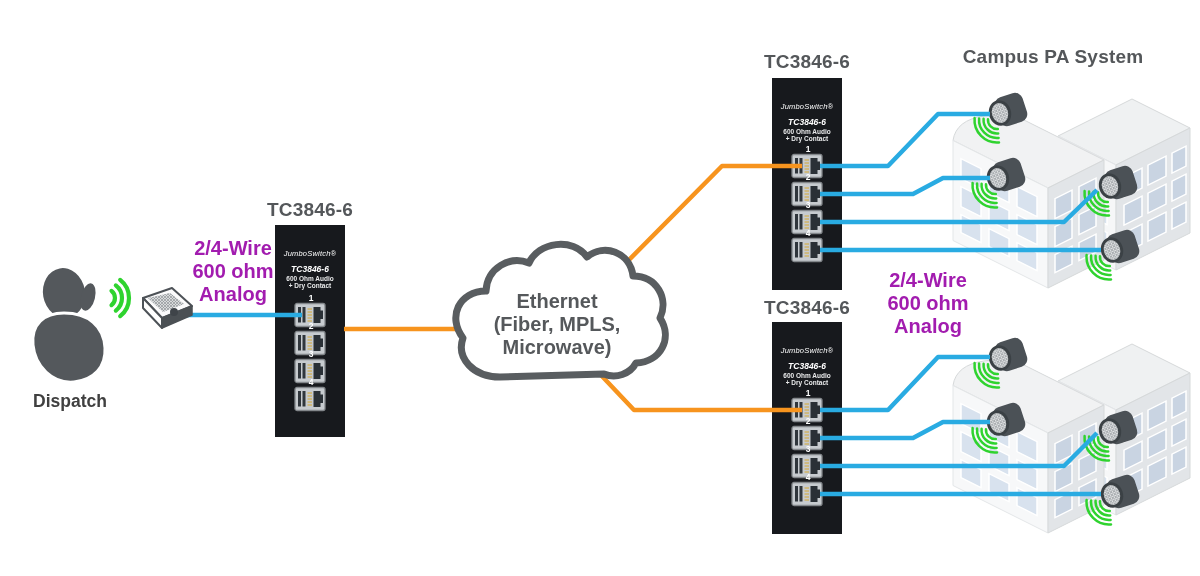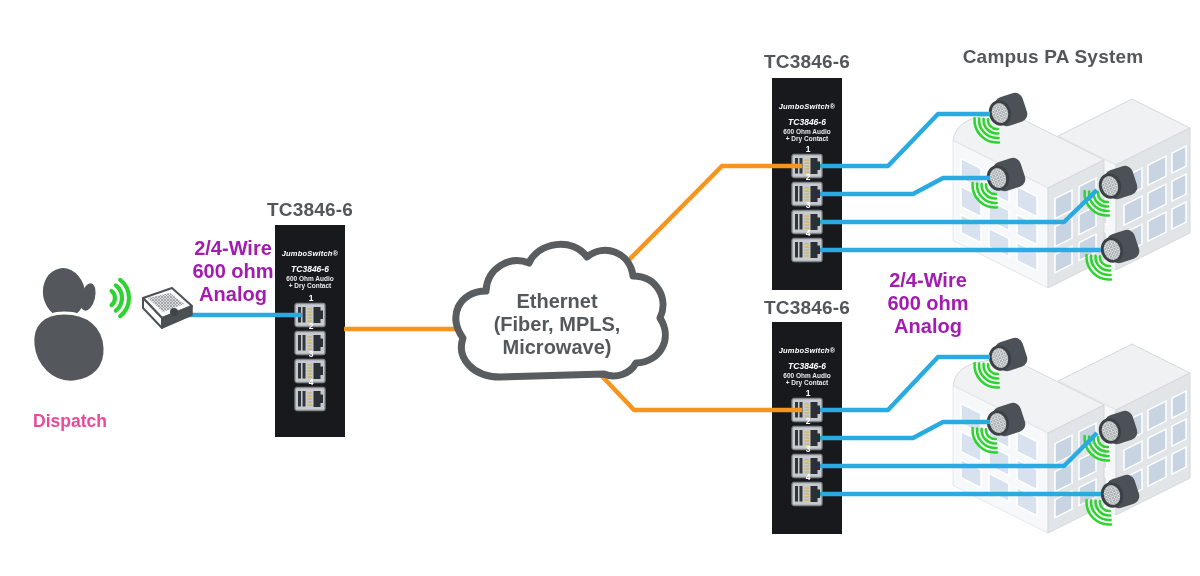--- a/index.html
+++ b/index.html
@@ -1,25 +1,25 @@
 <!DOCTYPE html>
 <html><head>
 <meta charset="utf-8">
 <style>
   html,body{margin:0;padding:0;background:#fff;}
   .canvas{position:relative;width:1200px;height:576px;background:#ffffff;overflow:hidden;
           font-family:"Liberation Sans", sans-serif;}
   .canvas svg.scene{position:absolute;left:0;top:0;}
   .lbl{position:absolute;text-align:center;font-weight:bold;line-height:1.12;}
   .gray-lg{font-size:19px;color:#54575A;letter-spacing:.2px;}
-  .gray-md{font-size:17.5px;color:#ec4899;margin-top:20px;}
+  .gray-md{font-size:17.5px;color:#404040;}
   .blue-lg{font-size:20px;color:#a21caf;line-height:23px;}
   .cloud-txt{font-size:20px;color:#55585B;line-height:23px;}
   .fp{position:absolute;text-align:center;color:#ffffff;width:70px;}
-  .fp-brand{font-size:7.5px;font-weight:bold;font-style:italic;letter-spacing:.2px;}
+  .fp-brand{font-size:7.5px;font-weight:normal;font-style:italic;letter-spacing:.2px;}
   .fp-model{font-size:8.5px;font-weight:bold;font-style:italic;}
   .fp-desc{font-size:6.5px;font-weight:bold;color:#e9eaeb;}
 </style>
 </head>
 <body>
 
 <div class="canvas">
 
 <svg class="scene" width="1200" height="576" viewBox="0 0 1200 576">
   <defs>

